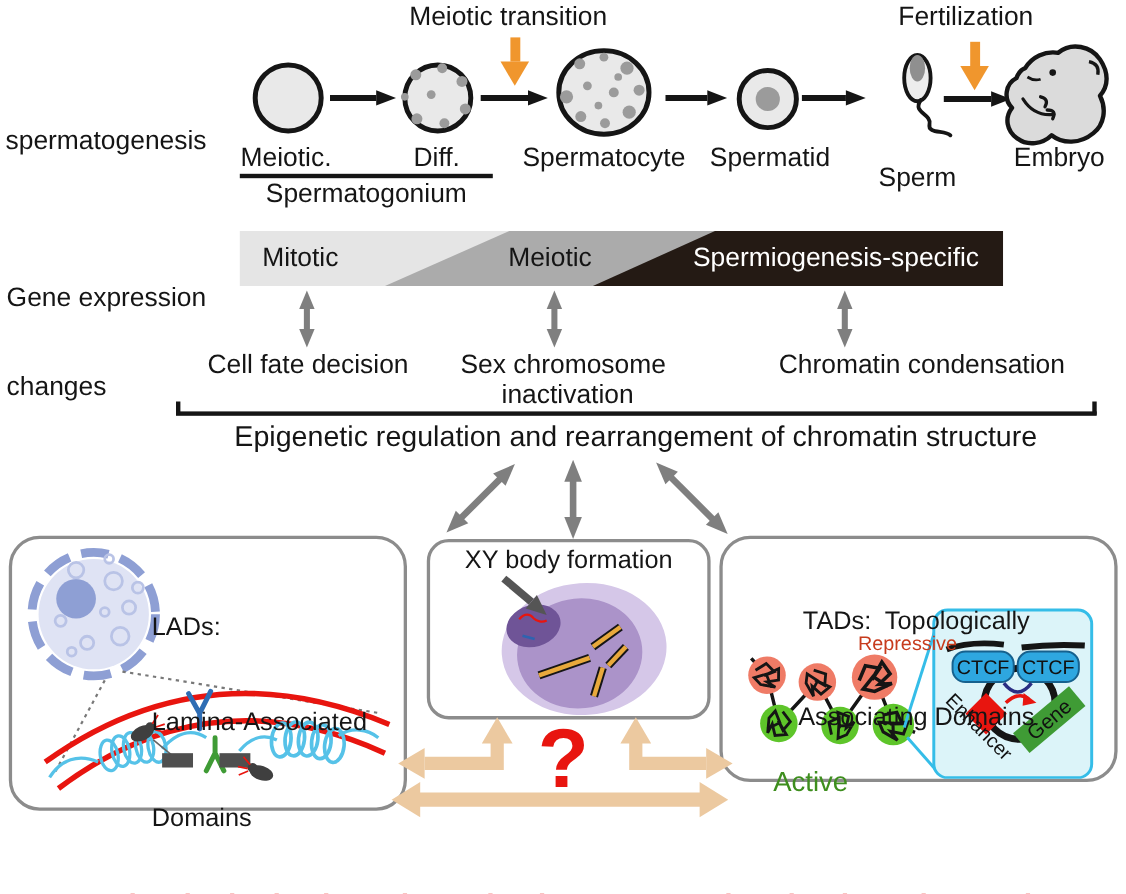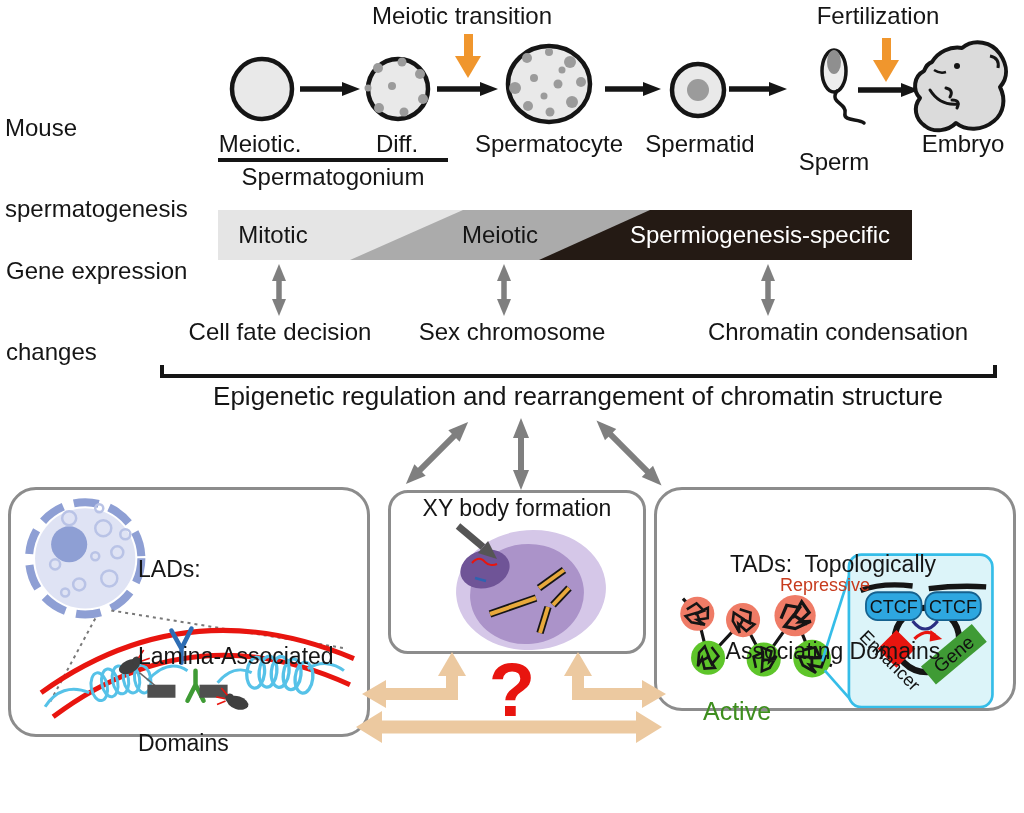--- a/index.html
+++ b/index.html
@@ -27,21 +27,20 @@
   .title{font-size:23px;line-height:29px;white-space:pre;}
   .red-q{color:#E8150F;font-weight:bold;}
   .qtext{font-size:28px;line-height:33px;font-style:italic;font-weight:bold;color:#E8150F;white-space:pre;}
 </style>
 </head>
 <body>
 
 <div class="canvas">
 
   <div class="abs lbl" style="left:5px;top:60px;">
-    <span style="display:block;">Mouse</span>
     <span style="display:block;">spermatogenesis</span>
   </div>
 
   <div class="abs lbl ctr" style="left:312px;top:2px;width:300px;">Meiotic transition</div>
   <div class="abs lbl ctr" style="left:728px;top:2px;width:300px;">Fertilization</div>
 
   <div class="oarrow" style="left:455px;top:34px;">
     <div class="stem"></div>
       <div class="head"></div>
   </div>
@@ -182,20 +181,21 @@
       <g transform="translate(629,453) rotate(-45)">
         <line x1="0" y1="-28" x2="0" y2="28" stroke-width="6"></line>
         <polygon points="-8,-26 8,-26 0,-46" stroke="none"></polygon>
           <polygon points="-8,26 8,26 0,46" stroke="none"></polygon>
       </g>
     </g>
   </svg>
 
   <div class="abs lbl ctr" style="left:130px;top:318px;width:300px;">Cell fate decision</div>
   <div class="abs lbl ctr" style="left:362px;top:318px;width:300px;">Sex chromosome</div>
+  <div class="abs lbl ctr" style="left:366px;top:345px;width:300px;">inactivation</div>
   <div class="abs lbl ctr" style="left:688px;top:318px;width:300px;">Chromatin condensation</div>
 
   <div class="line" style="left:160px;top:374px;width:837px;height:3.5px;"></div>
   <div class="line" style="left:160px;top:365px;width:3.5px;height:12px;"></div>
   <div class="line" style="left:993px;top:365px;width:3.5px;height:12px;"></div>
   <div class="abs ctr nowrap" style="left:178px;top:381px;width:800px;font-size:26px;">Epigenetic regulation and rearrangement of chromatin structure</div>
 
   <div class="panel" style="left:8px;top:487px;width:362px;height:250px;">
     <svg viewBox="0 0 355 243">
       <defs>

